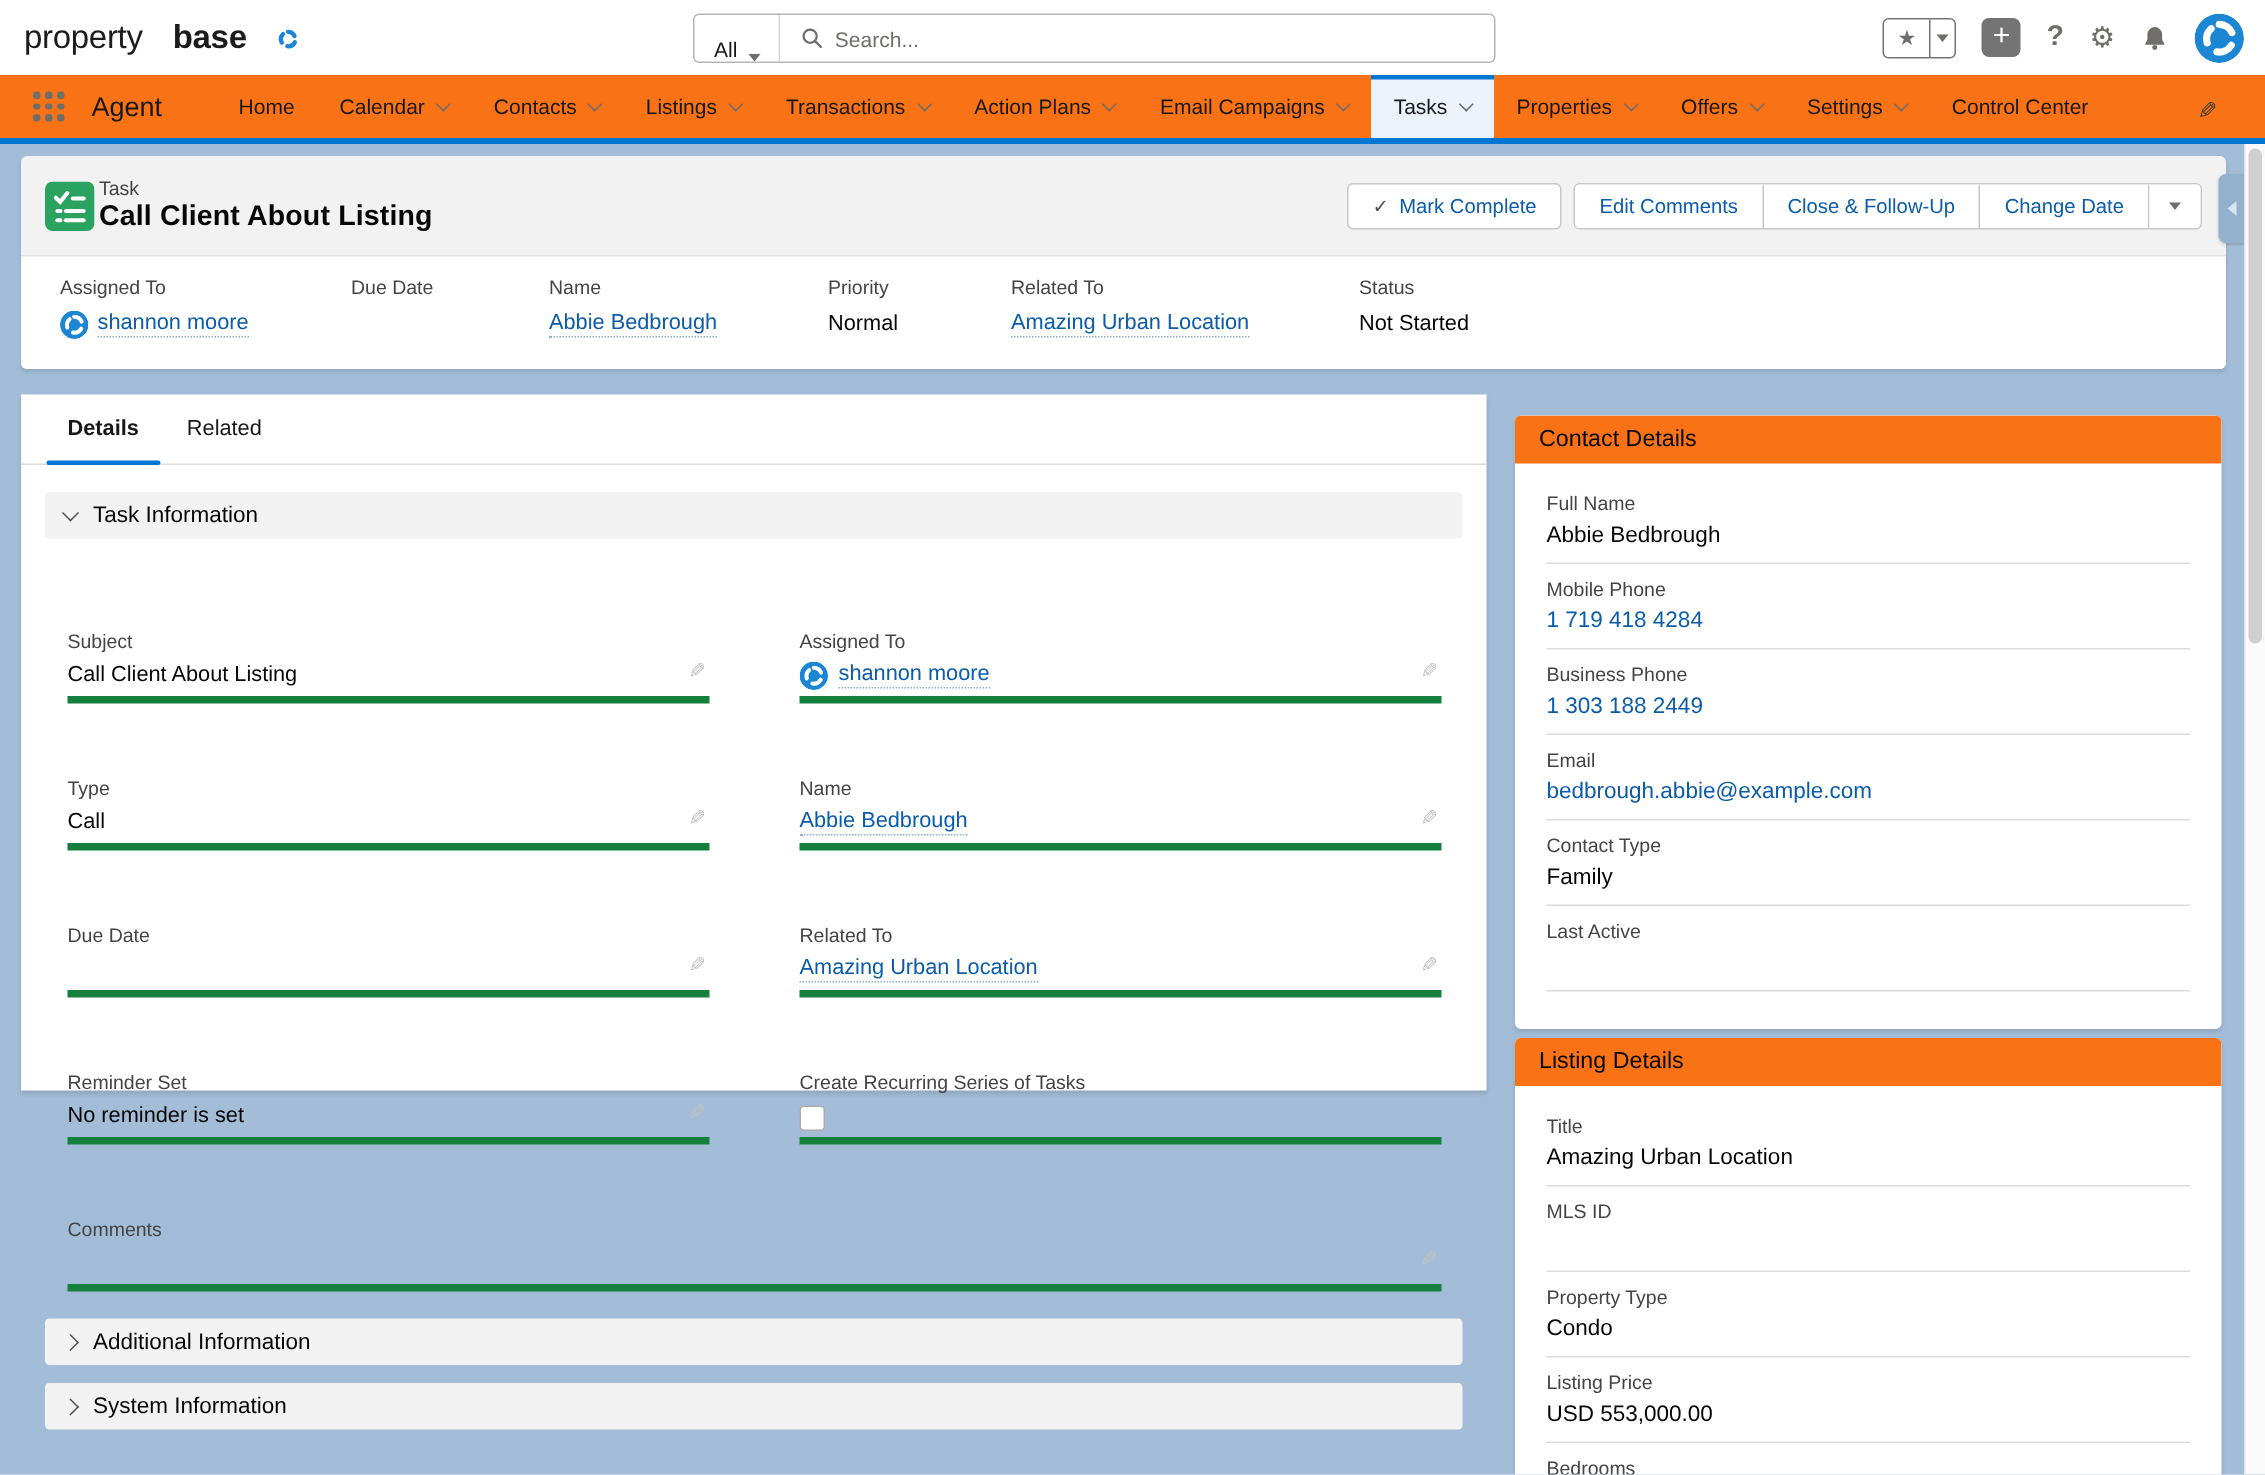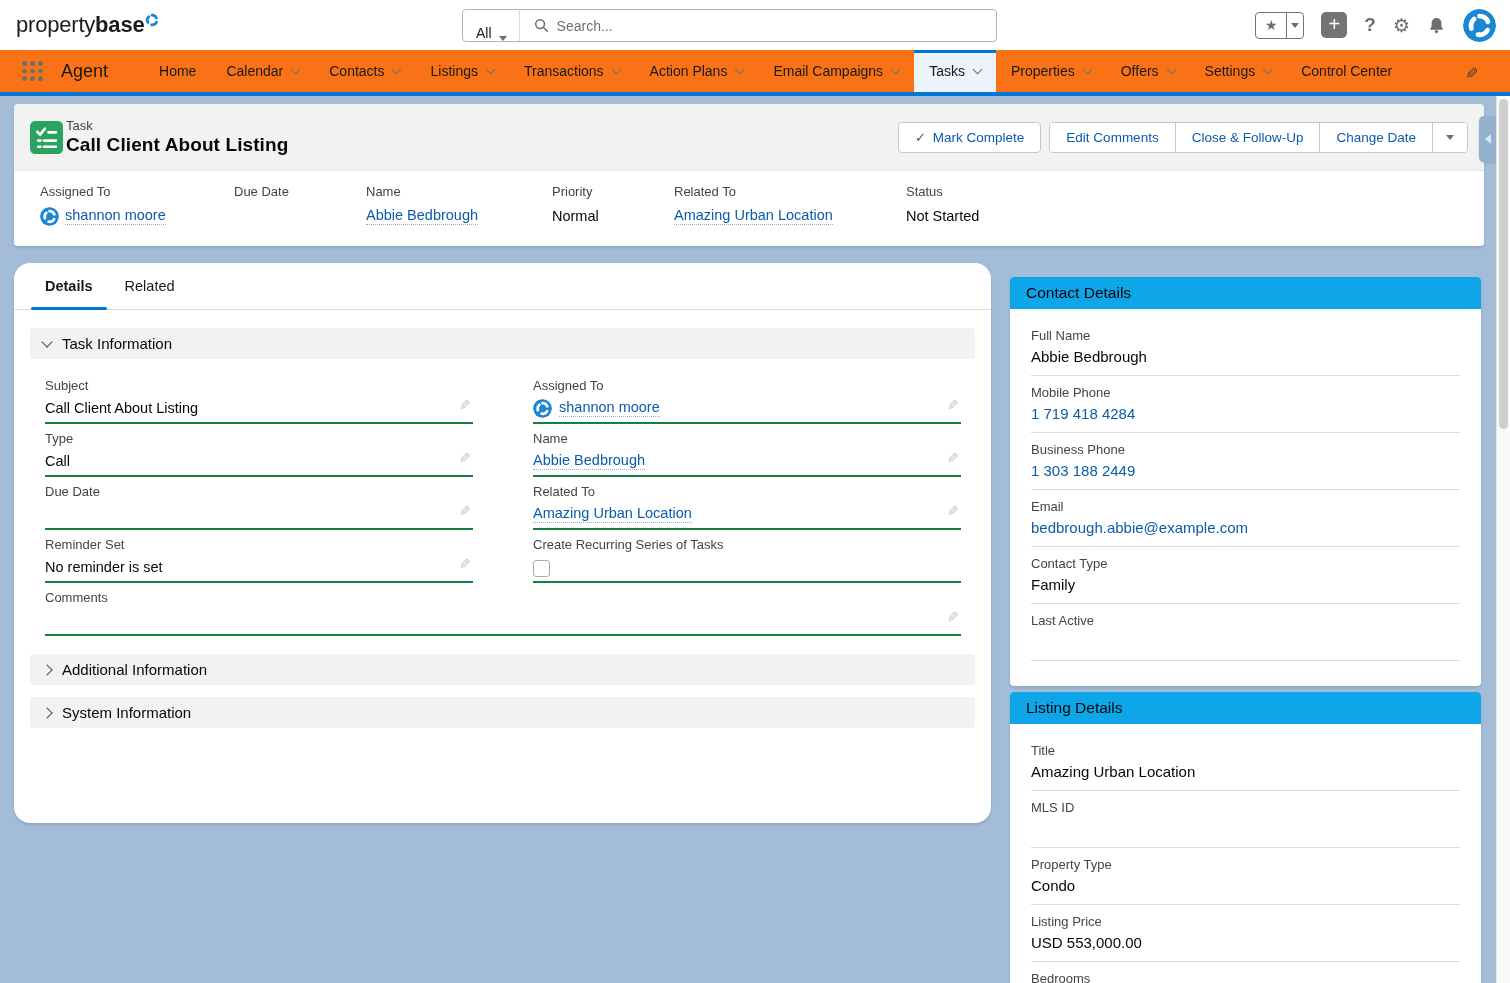--- a/index.html
+++ b/index.html
@@ -1,21 +1,21 @@
 <!DOCTYPE html>
 <html><head>
 <meta charset="utf-8">
 <style>
   * { margin:0; padding:0; box-sizing:border-box; }
   html,body { width:1510px; height:983px; overflow:hidden; }
   body { font-family:"Liberation Sans", sans-serif; color:#181818; background:#fff; position:relative; }
 
   
   .topbar { position:absolute; top:0; left:0; width:1510px; height:50px; background:#fff; display:flex; align-items:center; }
-  .logo { display:flex; align-items:flex-start; margin-left:16px; cursor:pointer; }
+  .logo { display:flex; align-items:center; margin-left:16px; cursor:pointer;gap:20px; }
   .logo-regular { font-size:22px; color:#1c1c1c; letter-spacing:-0.2px; }
   .logo-bold { font-size:22px; font-weight:700; color:#1c1c1c; letter-spacing:-0.2px; }
   .logo-swirl { width:14px; height:14px; margin-left:1px; margin-top:1px; }
 
   .gsearch { position:absolute; left:462px; top:9px; width:535px; height:33px; background:#fff; border:1px solid #b5b5b5; border-radius:4px; display:flex; align-items:center; }
   .scope { display:flex; align-items:flex-end; gap:7px; padding:0 12px 0 13px; height:100%; border-right:1px solid #d8d8d8; cursor:pointer; }
   .scope-label { font-size:14px; color:#181818; }
   .caret-down { width:0; height:0; border-left:4px solid transparent; border-right:4px solid transparent; border-top:5px solid #706e6b; }
   .mag { margin:0 8px 0 14px; display:flex; }
   .gsearch input { border:none; outline:none; flex:1; font-size:14px; font-family:"Liberation Sans", sans-serif; color:#181818; background:transparent; }
@@ -61,42 +61,42 @@
   .btn-group .more { padding:0 13px; }
   .record-fields { background:#fff; border-top:1px solid #e5e5e5; display:flex; padding:13px 10px 20px 26px; }
   .hcol { padding-right:10px; }
   .hcol .hlabel { font-size:13px; color:#444; margin-bottom:7px; }
   .hcol .hval { font-size:14.5px; color:#080707; display:flex; align-items:center; gap:6px; min-height:20px; }
   .w0{width:194px}.w1{width:132px}.w2{width:186px}.w3{width:122px}.w4{width:232px}.w5{flex:1}
   .mini-av { width:19px; height:19px; border-radius:50%; overflow:hidden; flex:0 0 19px; }
   a.slink { color:#0b5cab; text-decoration:none; border-bottom:1px dotted #8fb0cf; padding-bottom:1px; cursor:pointer; }
 
   
-  .details-card { position:absolute; left:14px; top:167px; width:977px; height:560px; background:#fff; border-radius:16px; box-shadow:0 2px 3px rgba(0,0,0,.12); }
+  .details-card { position:absolute; left:14px; top:167px; width:977px; height:464px; background:#fff; border-radius:0; box-shadow:0 2px 3px rgba(0,0,0,.12); }
   .dtabs { display:flex; height:47px; border-bottom:1px solid #dddbda; padding-left:15px; }
   .dtab { display:flex; align-items:center; padding:0 16px; font-size:14.5px; color:#181818; cursor:pointer; position:relative; }
   .dtab.active { font-weight:700; }
   .dtab.active::after { content:""; position:absolute; left:2px; right:2px; bottom:-1px; height:3px; background:#0176d3; border-radius:2px; }
   .sec-bar { margin:18px 16px 0; height:31px; background:#f3f2f2; border-radius:3px; display:flex; align-items:center; gap:11px; padding:0 13px; font-size:15px; color:#080707; cursor:pointer; }
   .sec-bar.tight { margin-top:12px; }
   .sec-chev-down { width:8px; height:8px; border-right:1.6px solid #514f4d; border-bottom:1.6px solid #514f4d; transform:rotate(45deg); margin-top:-3px; }
   .sec-chev-right { width:8px; height:8px; border-right:1.6px solid #514f4d; border-bottom:1.6px solid #514f4d; transform:rotate(-45deg); }
   .fgrid { display:grid; grid-template-columns:1fr 1fr; column-gap:60px; margin:12px 30px 0 31px; }
-  .fld { position:relative; min-height:48px; border-bottom:2px solid #15803d; padding:7px 26px 4px 0; }
+  .fld { position:relative; min-height:48px; border-bottom:5px solid #15803d; padding:7px 26px 4px 0;margin-top:42px; }
   .fld.span2 { grid-column:1 / 3; }
   .flabel { font-size:13px; color:#444; margin-bottom:5px; }
   .fval { font-size:14.5px; color:#080707; min-height:20px; display:flex; align-items:center; gap:7px; }
   .pencil { position:absolute; right:2px; bottom:9px; font-size:14px; color:#c4c2c0; transform:scaleX(-1); cursor:pointer; }
   .checkbox { width:17px; height:17px; border:1px solid #aeacaa; border-radius:3px; background:#fff; cursor:pointer; margin-top:2px; }
 
   
   .side-card { position:absolute; left:1010px; width:471px; background:#fff; border-radius:4px; box-shadow:0 2px 3px rgba(0,0,0,.12); overflow:hidden; }
   .contact-card { top:181px; height:409px; }
   .listing-card { top:596px; height:300px; }
-  .side-head { height:32px; background:#0ea5e9; display:flex; align-items:center; padding:0 16px; font-size:15.5px; color:#080707; }
+  .side-head { height:32px; background:#f97316; display:flex; align-items:center; padding:0 16px; font-size:15.5px; color:#080707; }
   .side-body { padding:10px 21px 0; }
   .srow { position:relative; min-height:53px; border-bottom:1px solid #dddbda; padding:9px 0 6px; }
   .srow.noline { border-bottom:none; }
   .slabel { font-size:13px; color:#444; margin-bottom:5px; }
   .sval { font-size:15px; color:#080707; min-height:21px; }
   .sval a { color:#0b5cab; text-decoration:none; cursor:pointer; }
 
   
   .collapse-handle { position:absolute; right:14px; top:20px; width:17px; height:46px; background:#93b0cd; border-radius:5px 0 0 5px; display:flex; align-items:center; justify-content:center; cursor:pointer; box-shadow:0 1px 2px rgba(0,0,0,.15); }
   .tri-left { width:0; height:0; border-top:5px solid transparent; border-bottom:5px solid transparent; border-right:6px solid #d9e6f2; }

